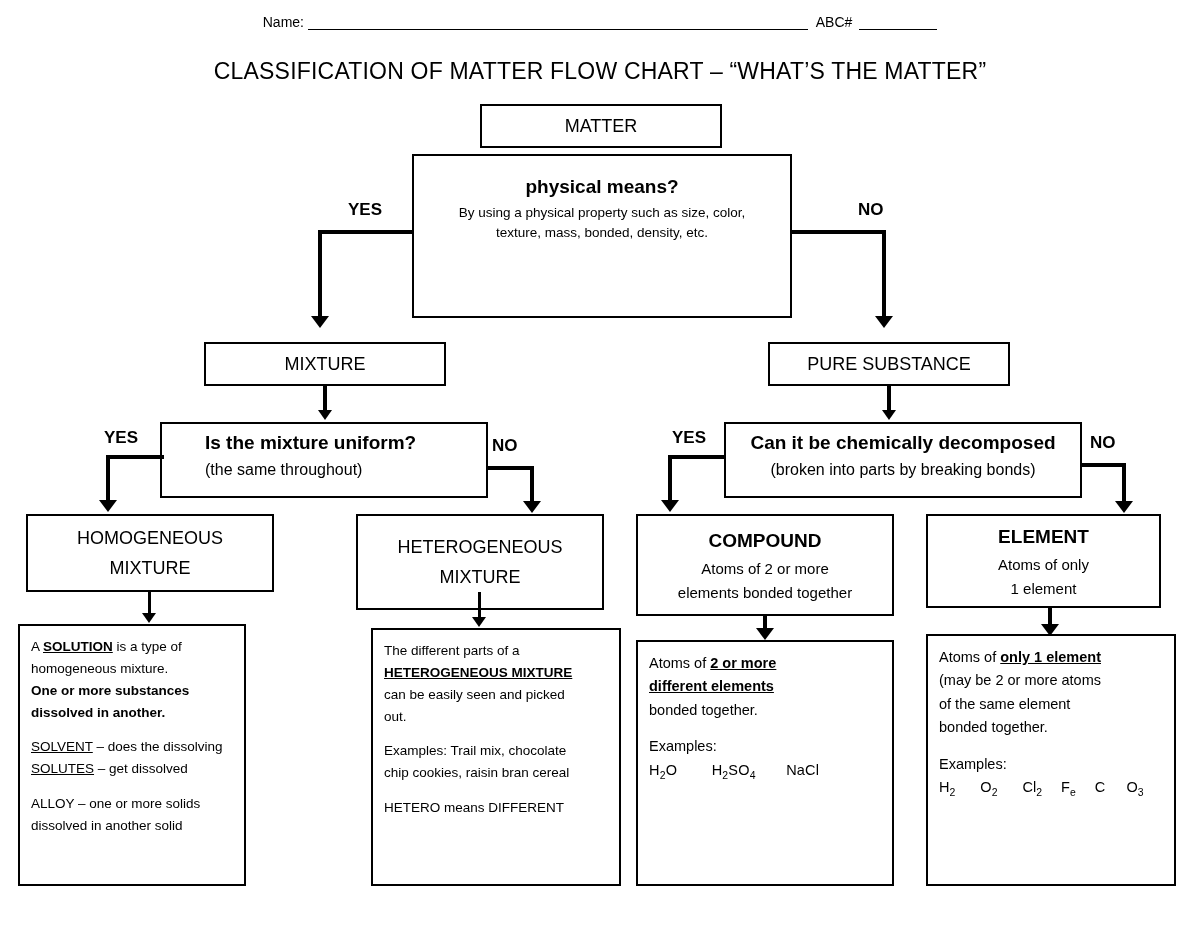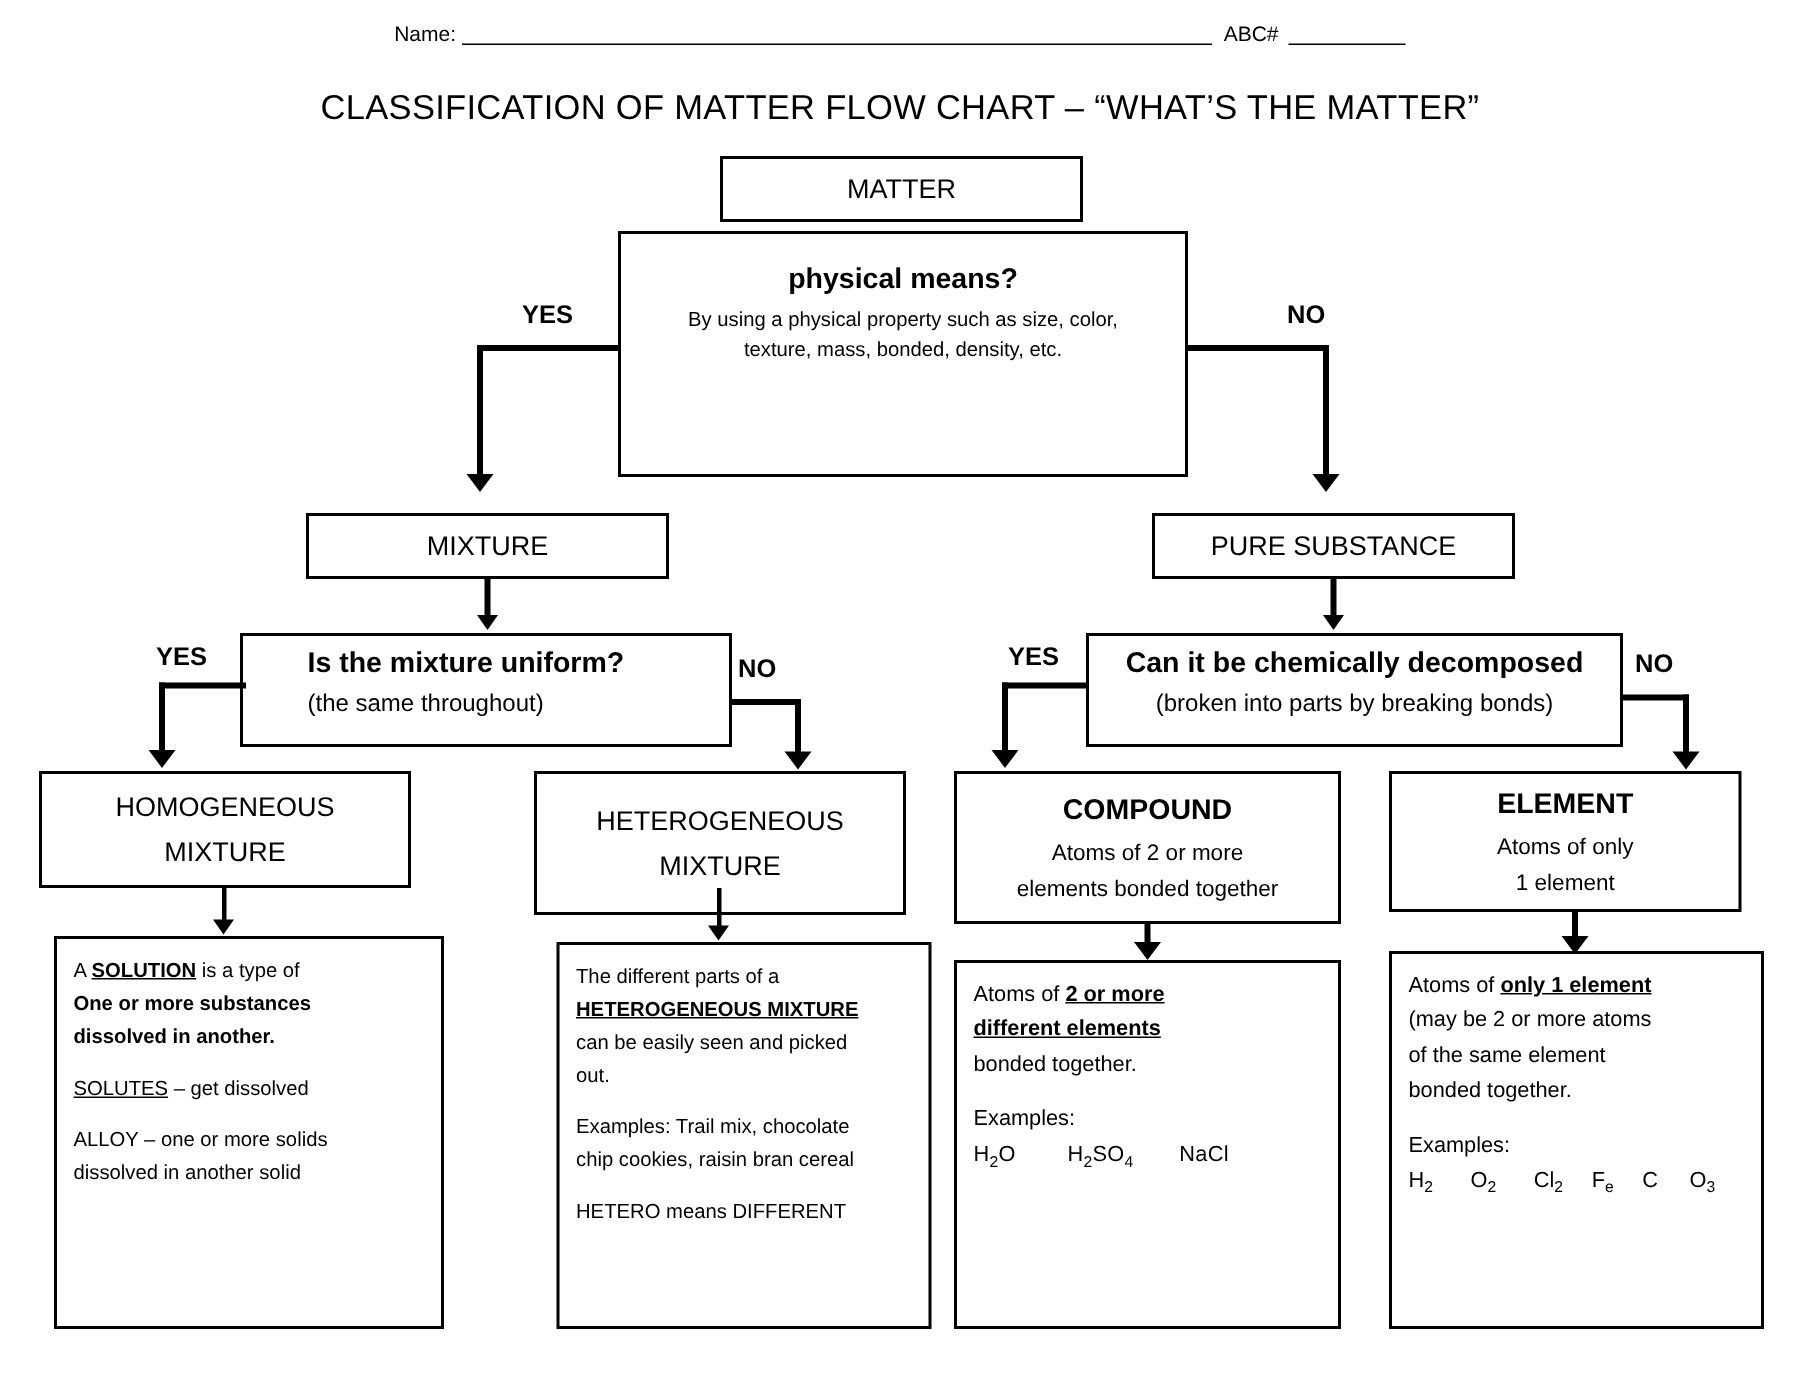--- a/index.html
+++ b/index.html
@@ -187,25 +187,27 @@
   <div class="arrowhead" style="left:756px;top:628px;"></div>
 
   <div class="box ctr" style="left:926px;top:514px;width:235px;height:94px;">
     <span class="hdrbig">ELEMENT</span>
     <span style="font-size:15px;margin-top:8px;">Atoms of only</span>
     <span style="font-size:15px;margin-top:7px;">1 element</span>
   </div>
   <div class="vline" style="left:1048px;top:608px;width:4px;height:20px;"></div>
   <div class="arrowhead" style="left:1041px;top:624px;"></div>
 
-  <div class="box body-txt" style="left:36px;top:624px;width:260px;height:262px;">
+  <div class="box body-txt" style="left:18px;top:624px;width:228px;height:262px;">
     <p><span>A </span><span class="b u">SOLUTION</span><span> is a type of</span></p>
+    <p>homogeneous mixture.</p>
     <p class="b">One or more substances</p>
     <p class="b">dissolved in another.</p>
     <div class="gap"></div>
+    <p><span class="u">SOLVENT</span><span> – does the dissolving</span></p>
     <p><span class="u">SOLUTES</span><span> – get dissolved</span></p>
     <div class="gap"></div>
     <p>ALLOY – one or more solids</p>
     <p>dissolved in another solid</p>
   </div>
 
   <div class="box body-txt" style="left:371px;top:628px;width:250px;height:258px;">
     <p>The different parts of a</p>
     <p class="b u">HETEROGENEOUS MIXTURE</p>
     <p>can be easily seen and picked</p>

